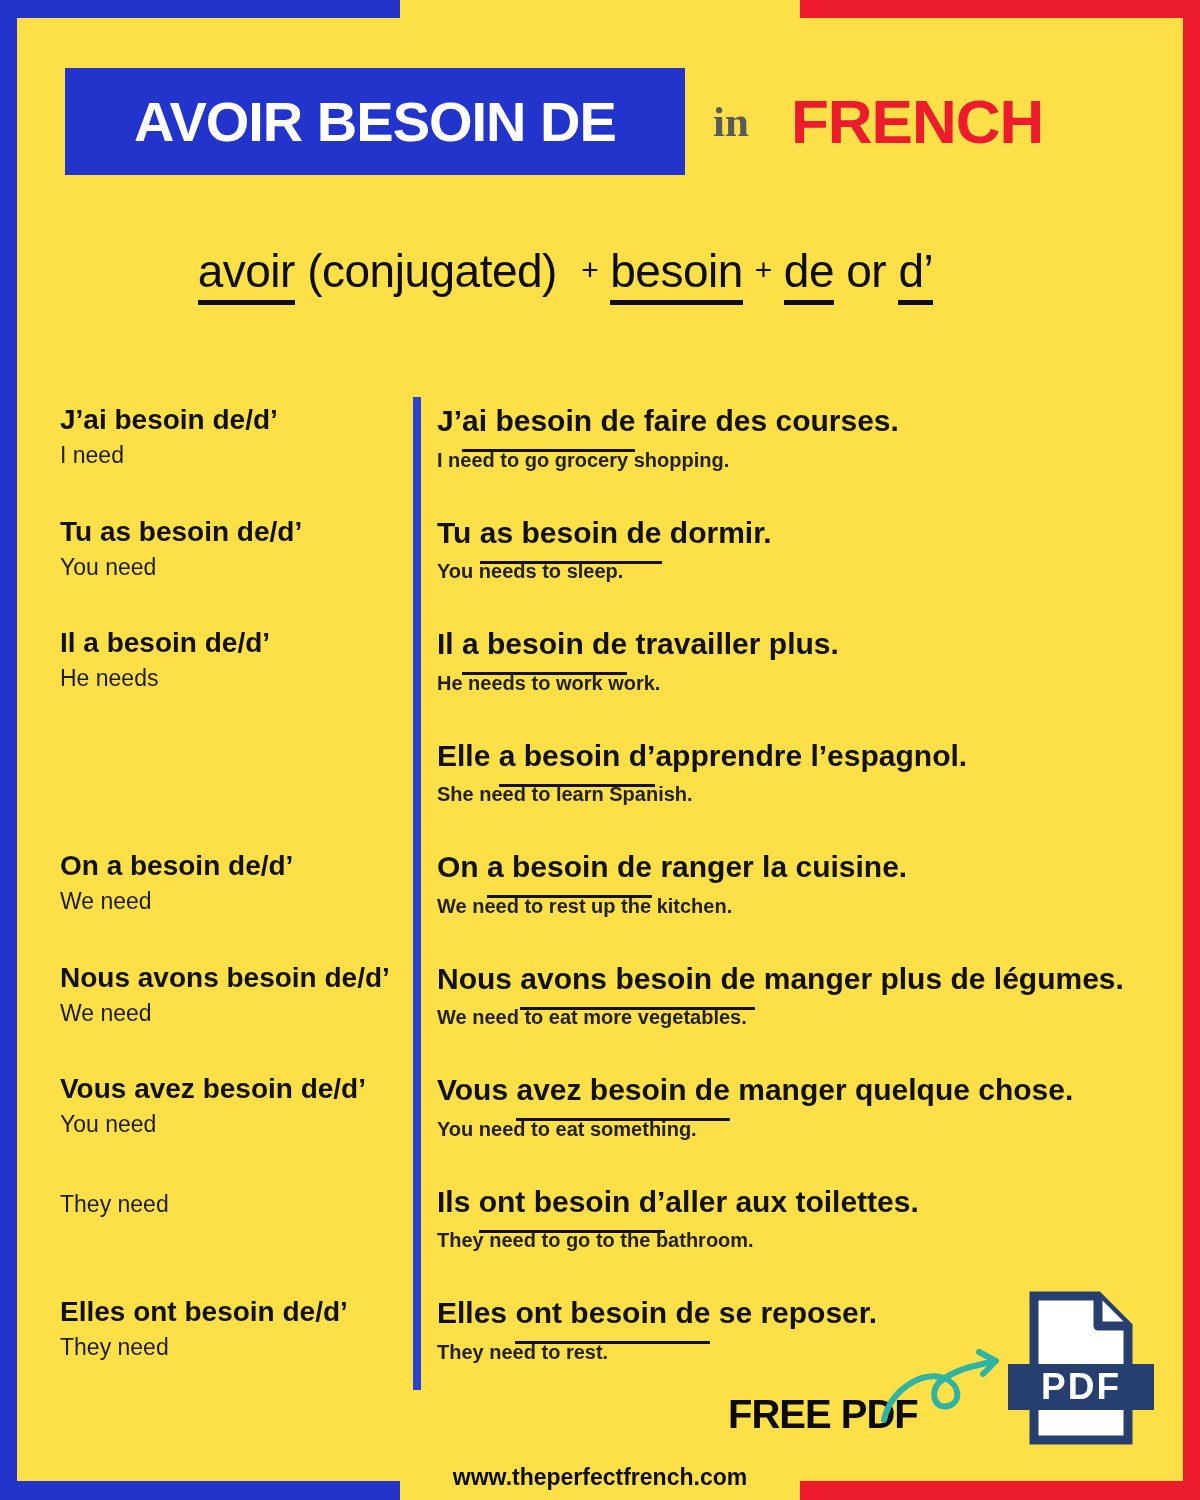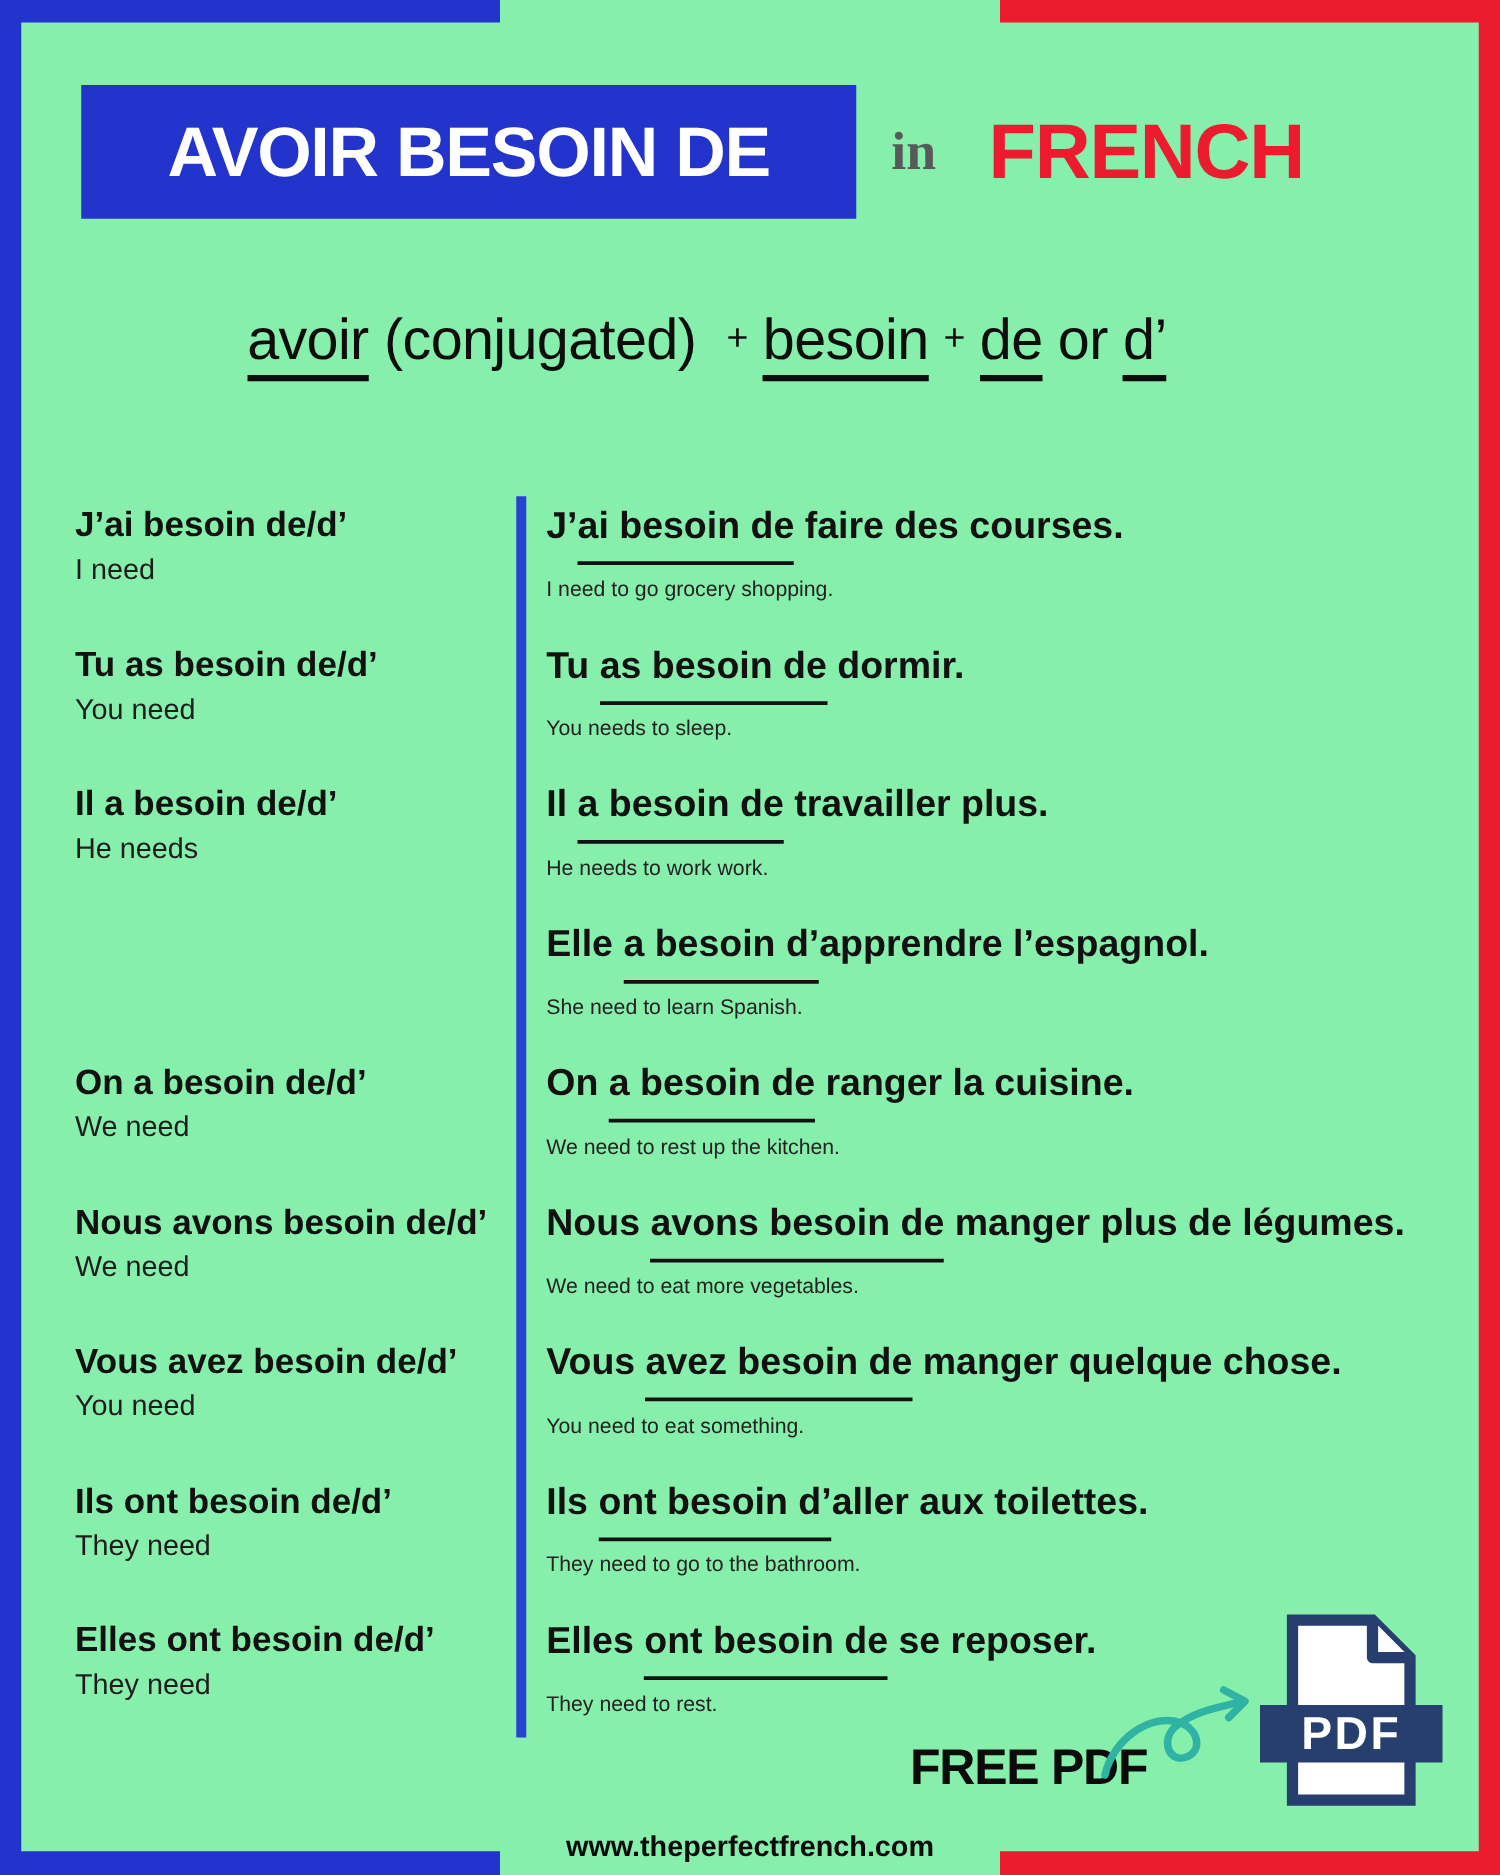--- a/index.html
+++ b/index.html
@@ -1,17 +1,17 @@
 <!DOCTYPE html>
 <html><head>
 <meta charset="utf-8">
 <style>
   html,body{margin:0;padding:0;background:#ffffff;}
   #poster{
-    position:relative;width:1200px;height:1500px;background:#86efac;overflow:hidden;
+    position:relative;width:1200px;height:1500px;background:#fde047;overflow:hidden;
     font-family:"Liberation Sans","DejaVu Sans",sans-serif;color:#111;
   }
   
   .bar{position:absolute;}
   .bar.blue{background:#2234cb;}
   .bar.red{background:#ec1b2e;}
   #border-left{left:0;top:0;width:17px;height:1500px;}
   #border-right{left:1183px;top:0;width:17px;height:1500px;}
   #bar-top-left{left:0;top:0;width:400px;height:18px;}
   #bar-top-right{left:800px;top:0;width:400px;height:18px;}
@@ -36,21 +36,21 @@
   
   #divider{position:absolute;left:413px;top:397px;width:8px;height:993px;background:#2743cf;}
   #rows{position:absolute;left:0;top:400px;width:1200px;}
   .row{position:relative;height:111.5px;}
   .cell-left{position:absolute;left:60px;top:4px;width:337px;text-align:left;}
   .cell-right{position:absolute;left:437px;top:4px;width:720px;text-align:left;}
   .conj{font-size:28px;font-weight:700;line-height:1.15;color:#111;}
   .meaning{font-size:23px;font-weight:400;line-height:1.2;margin-top:6px;color:#1d1d1d;}
   .sentence{font-size:30px;font-weight:700;line-height:1.15;color:#111;white-space:nowrap;}
   .sentence .u{border-bottom:3px solid #111;padding-bottom:12px;}
-  .translation{font-size:17px;font-weight:400;line-height:1.2;margin-top:23px;color:#222;}
+  .translation{font-size:20px;font-weight:700;line-height:1.2;margin-top:9px;color:#222;}
   
   #free-pdf-label{
     position:absolute;left:728px;top:1392px;font-size:40px;font-weight:800;
     letter-spacing:-1px;color:#0b0b0b;white-space:nowrap;
   }
   #arrow-svg{position:absolute;left:878px;top:1346px;}
   #pdf-icon-svg{position:absolute;left:1006px;top:1288px;}
   #website{
     position:absolute;left:0;top:1464px;width:1200px;text-align:center;
     font-size:23px;font-weight:700;color:#0b0b0b;
@@ -147,21 +147,20 @@
         <div class="meaning">You need</div>
       </div>
       <div class="cell-right">
         <div class="sentence"><span>Vous </span><span class="u">avez besoin de</span><span> manger quelque chose.</span></div>
         <div class="translation">You need to eat something.</div>
       </div>
     </div>
 
     <div class="row">
       <div class="cell-left">
-        <div class="conj">Ils ont besoin de/d’</div>
         <div class="meaning">They need</div>
       </div>
       <div class="cell-right">
         <div class="sentence"><span>Ils </span><span class="u">ont besoin d’</span><span>aller aux toilettes.</span></div>
         <div class="translation">They need to go to the bathroom.</div>
       </div>
     </div>
 
     <div class="row">
       <div class="cell-left">

